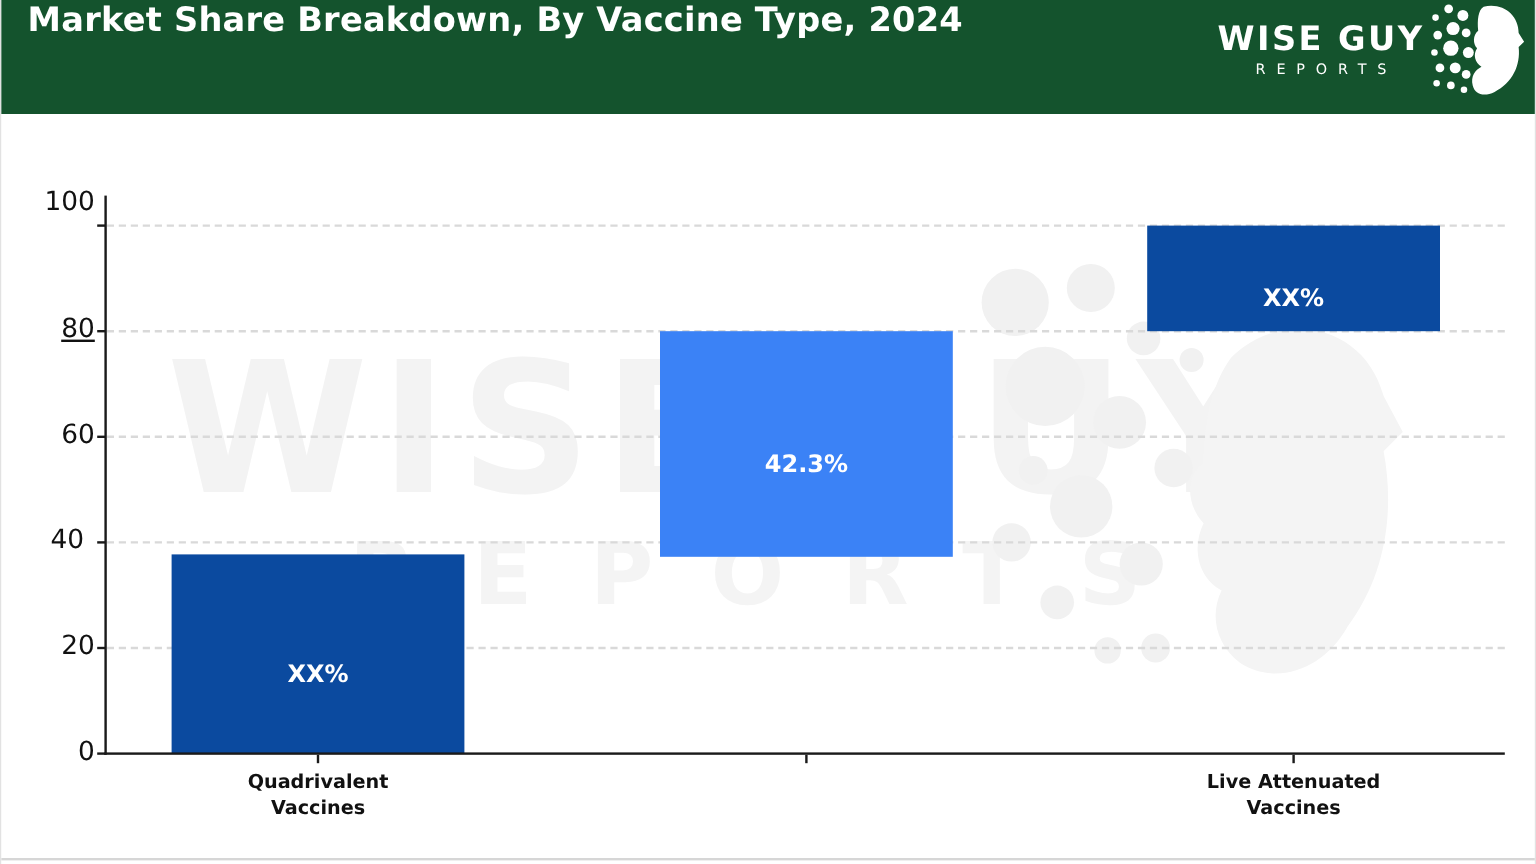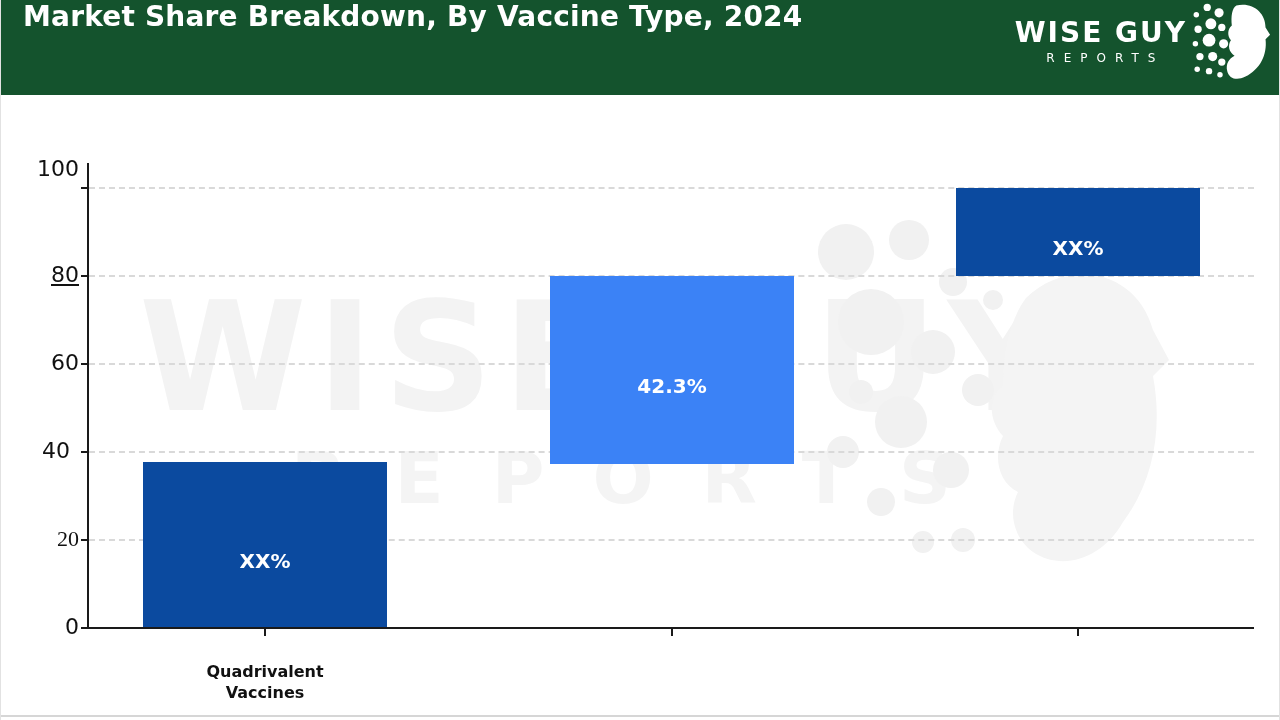--- a/index.html
+++ b/index.html
@@ -114,43 +114,44 @@
           <circle cx="962" cy="540" r="12"></circle>
       </g>
       <path fill="#f4f4f4" d="M1025,298 C1065,258 1135,268 1152,330 L1168,360 L1152,376 C1162,430 1152,482 1122,522 C1102,558 1062,572 1032,552 C1012,537 1007,512 1017,492 C997,482 992,456 1002,436 C987,420 987,396 1002,386 C1002,350 1010,318 1025,298 Z"></path>
     </svg>
   </div>
 
 <div class="ytick-mark" style="left: 80px; top: 627px;"></div>
     <div class="ytick-label" style="left: 16px; top: 614px;">0</div>
     <div class="gridline" style="left: 88px; top: 539px; width: 1165px;"></div>
     <div class="ytick-mark" style="left: 80px; top: 539px;"></div>
-    <div class="ytick-label" style="left: 16px; top: 526px; font-family: Liberation Serif, serif;">20</div>
+    <div class="ytick-label" style="left: 16px; top: 526px;">20</div>
     <div class="gridline" style="left: 88px; top: 451px; width: 1165px;"></div>
     <div class="ytick-mark" style="left: 80px; top: 451px;"></div>
     <div class="ytick-label" style="left: 7px; top: 438px;">40</div>
     <div class="gridline" style="left: 88px; top: 363px; width: 1165px;"></div>
     <div class="ytick-mark" style="left: 80px; top: 363px;"></div>
     <div class="ytick-label" style="left: 16px; top: 350px;">60</div>
     <div class="gridline" style="left: 88px; top: 275px; width: 1165px;"></div>
     <div class="ytick-mark" style="left: 80px; top: 275px;"></div>
     <div class="ytick-label" style="left: 16px; top: 262px; text-decoration: underline;">80</div>
     <div class="gridline" style="left: 88px; top: 187px; width: 1165px;"></div>
     <div class="ytick-mark" style="left: 80px; top: 187px;"></div>
     <div class="ytick-label" style="left: 16px; top: 156px;">100</div>
     <div class="bar" style="left: 142px; top: 462.12px; width: 244px; height: 165.88px; background: rgb(11, 74, 159);">
       <span class="bar-label">XX%</span>
     </div>
     <div class="xtick-mark" style="left: 263px; top: 629px;"></div>
-    <div class="cat-label" style="left: 169px; top: 641px; margin-top: 20px;">Quadrivalent Vaccines</div>
+    <div class="cat-label" style="left: 169px; top: 641px;">Quadrivalent Vaccines</div>
     <div class="bar" style="left: 549px; top: 276px; width: 244px; height: 188px; background: #3b82f6;">
       <span class="bar-label">42.3%</span>
     </div>
     <div class="xtick-mark" style="left: 670px; top: 629px;"></div>
     <div class="bar" style="left: 955px; top: 188px; width: 244px; height: 88px; background: rgb(11, 74, 159);">
       <span class="bar-label">XX%</span>
     </div>
     <div class="xtick-mark" style="left: 1076px; top: 629px;"></div>
+    <div class="cat-label" style="left: 982px; top: 641px;">Live Attenuated Vaccines</div>
     <div class="spine" style="left: 86px; top: 163px; width: 2px; height: 466px;"></div>
     <div class="spine" style="left: 86px; top: 627px; width: 1167px; height: 2px;"></div>
   </div>
 
 <div class="bottom-line"></div>
 
 </body></html>

